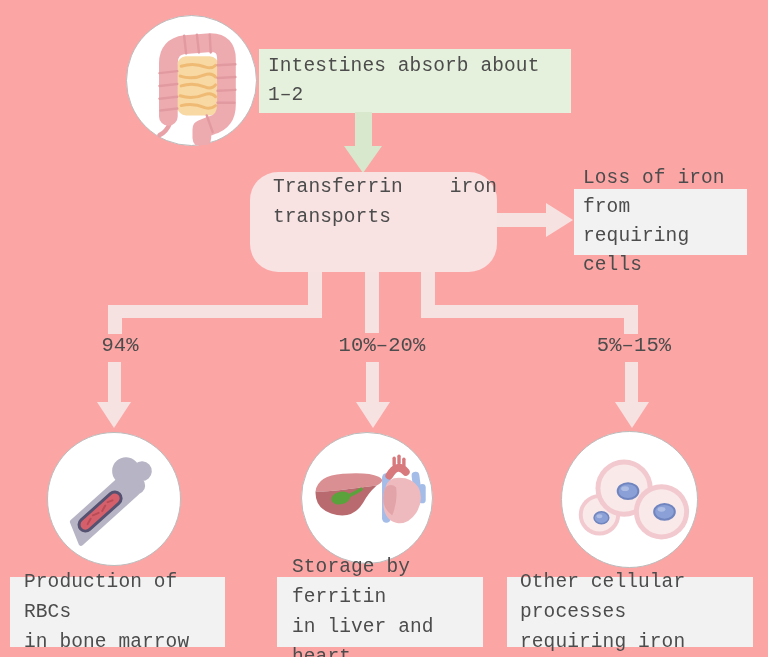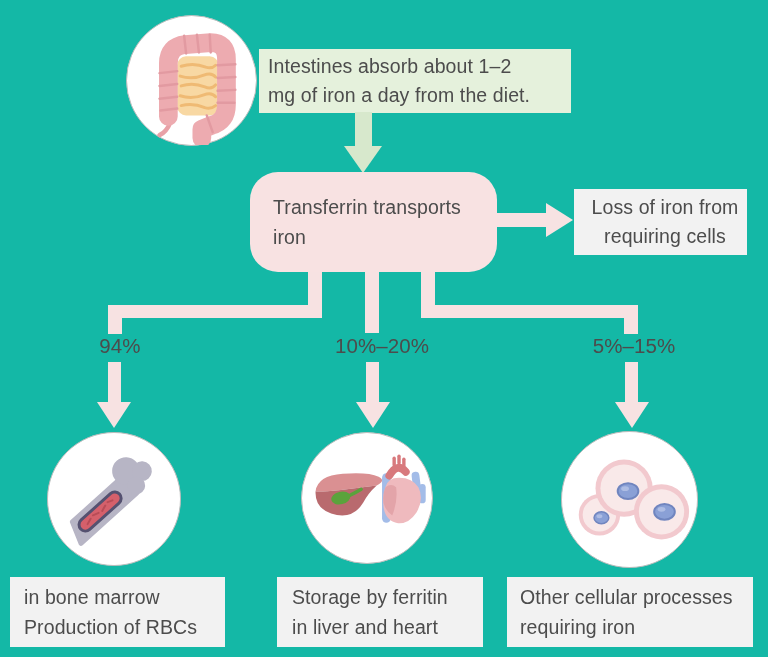--- a/index.html
+++ b/index.html
@@ -1,30 +1,30 @@
 <!DOCTYPE html>
 <html style="--text: #4c4c4c; --green-box: #e5f1dc; --green-arrow: #d7e8cc; --pink-box: #f8e2e2; --pink-line: #f7e2e2; --gray-box: #f2f2f2; --circle-border: #bcbcbc;"><head>
 <meta charset="utf-8">
 <style>
   :root{
     --text:#4c4c4c; --green-box:#e5f1dc; --green-arrow:#d7e8cc;
     --pink-box:#f8e2e2; --pink-line:#f7e2e2; --gray-box:#f2f2f2; --circle-border:#bcbcbc;
   }
   html,body{margin:0;padding:0;background:#fff;}
   .canvas{
-    position:relative; width:768px; height:657px; background:#14b8a6; overflow:hidden;
-    font-family:Liberation Sans, sans-serif; color:var(--text); letter-spacing:.1px;
+    position:relative; width:768px; height:657px; background:#fca5a5; overflow:hidden;
+    font-family:Liberation Mono, monospace; color:var(--text); letter-spacing:.1px;
   }
   .abs{position:absolute;}
   .note{
     background:var(--green-box); display:flex; flex-direction:column; justify-content:center;
     font-size:19.5px; line-height:29px;
   }
   .node{
-    background:var(--pink-box); border-radius:28px; display:flex; flex-direction:column;
+    background:var(--pink-box); border-radius:28px; display:flex; flex-direction:row;
     justify-content:center; font-size:19.5px; line-height:30px; z-index:1;
   }
   .leaf{
     background:var(--gray-box); display:flex; flex-direction:column; justify-content:center;
     font-size:19.5px; line-height:30px;
   }
   .pline{background:var(--pink-line);}
   .gline{background:var(--green-arrow);}
   .tri{width:0;height:0;}
   .tri-down-green{border-left:19px solid transparent;border-right:19px solid transparent;border-top:27px solid var(--green-arrow);}
@@ -37,21 +37,20 @@
   .circle svg{width:100%;height:100%;display:block;}
   .pct{font-size:20.5px; line-height:26px; transform:translateX(-50%); white-space:nowrap;}
 </style>
 </head>
 <body>
 
 <div class="canvas">
 
   <div class="abs note" style="left:259px; top:49px; width:303px; height:64px; padding-left:9px;">
     <div>Intestines absorb about 1–2</div>
-    <div>mg of iron a day from the diet.</div>
   </div>
 
   <div class="abs circle" style="left:126px; top:15px; width:131px; height:131px; z-index:2;">
     <svg viewBox="0 0 131 131">
       <rect x="51" y="41" width="42" height="60" rx="9" fill="#f8d8a3"></rect>
       <g stroke="#efba74" stroke-width="3" fill="none" stroke-linecap="round">
         <path d="M55,51 Q68,47 80,52 Q86,54 90,50"></path>
         <path d="M54,61 Q66,65 78,60 Q86,57 90,62"></path>
         <path d="M55,71 Q67,67 79,72 Q86,75 90,70"></path>
         <path d="M54,81 Q66,85 78,80 Q86,77 90,82"></path>
@@ -171,22 +170,22 @@
       <g>
         <circle cx="101" cy="81" r="28" fill="#f2c9ce"></circle>
         <circle cx="101" cy="81" r="23" fill="#f9e9e9"></circle>
         <ellipse cx="104" cy="81" rx="10.5" ry="8" fill="#8aa0d6" stroke="#7085bf" stroke-width="2"></ellipse>
         <ellipse cx="101" cy="78.5" rx="4" ry="2.5" fill="#aebde4"></ellipse>
       </g>
     </svg>
   </div>
 
   <div class="abs leaf" style="left:10px; top:577px; width:215px; height:70px; padding-left:14px; box-sizing:border-box;">
+    <div>Production of RBCs</div>
     <div>in bone marrow</div>
-    <div>Production of RBCs</div>
   </div>
   <div class="abs leaf" style="left:507px; top:577px; width:246px; height:70px; padding-left:13px; box-sizing:border-box;">
     <div>Other cellular processes</div>
     <div>requiring iron</div>
   </div>
   <div class="abs leaf" style="left:277px; top:577px; width:206px; height:70px; padding-left:15px; box-sizing:border-box;">
     <div>Storage by ferritin</div>
     <div>in liver and heart</div>
   </div>
 

